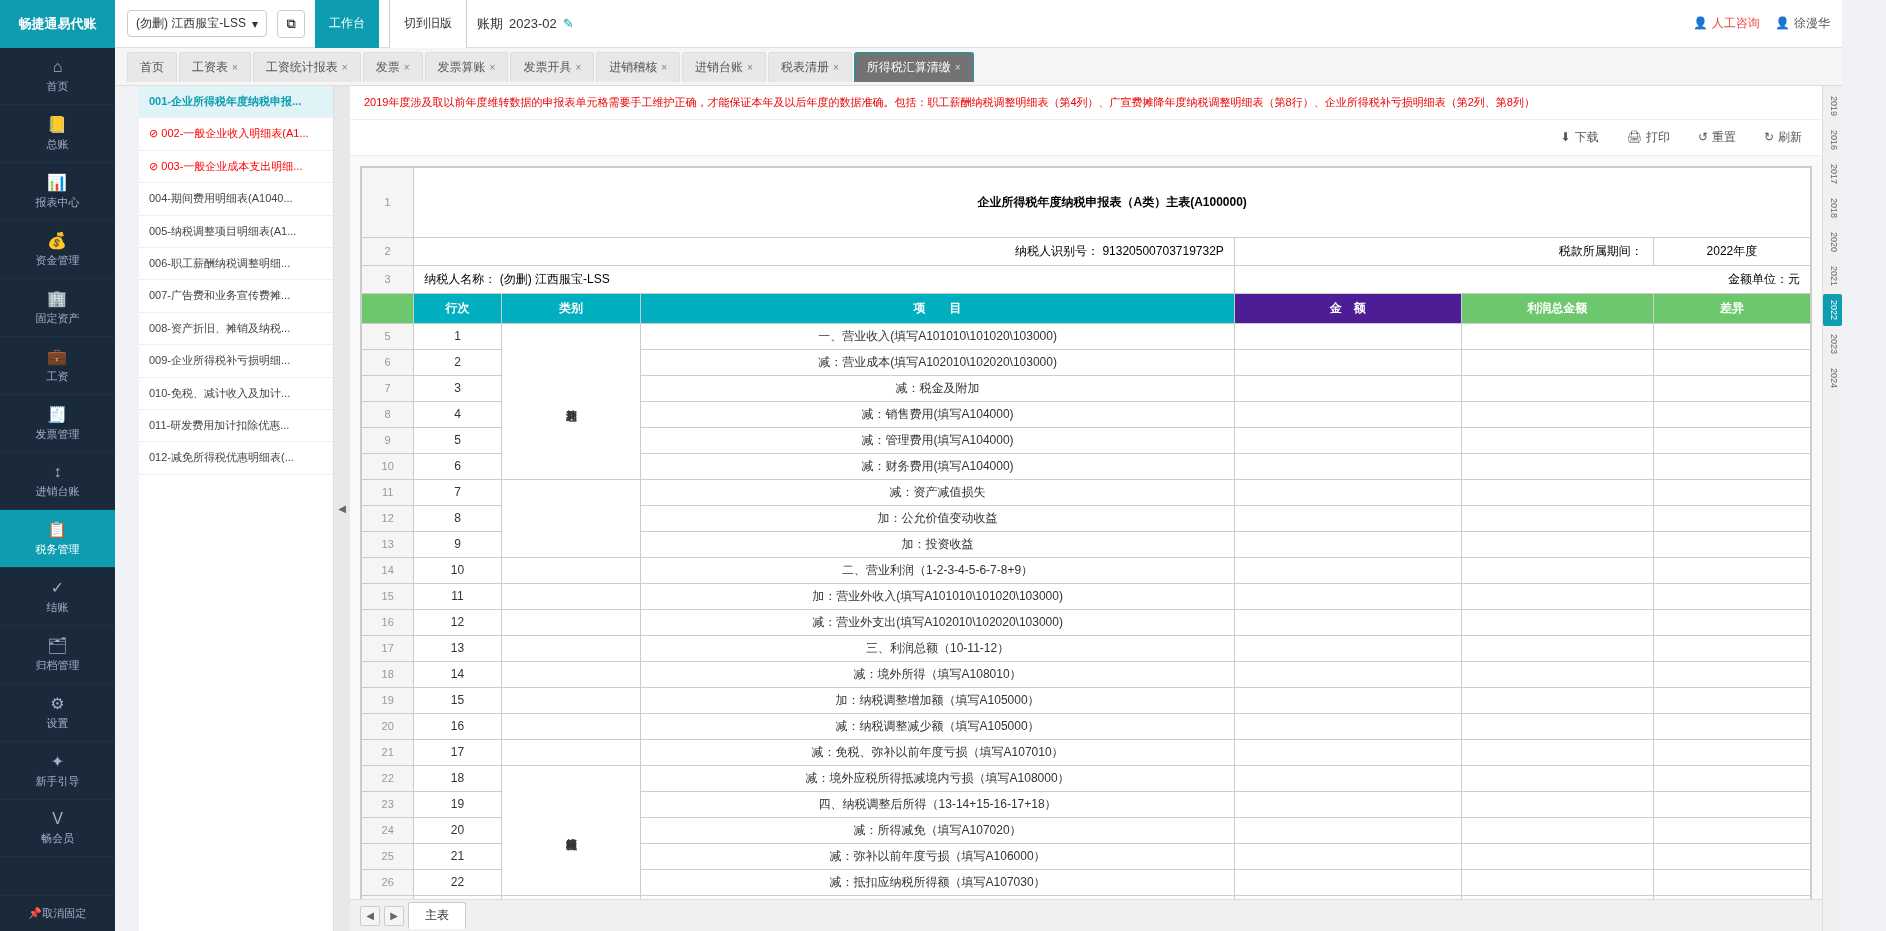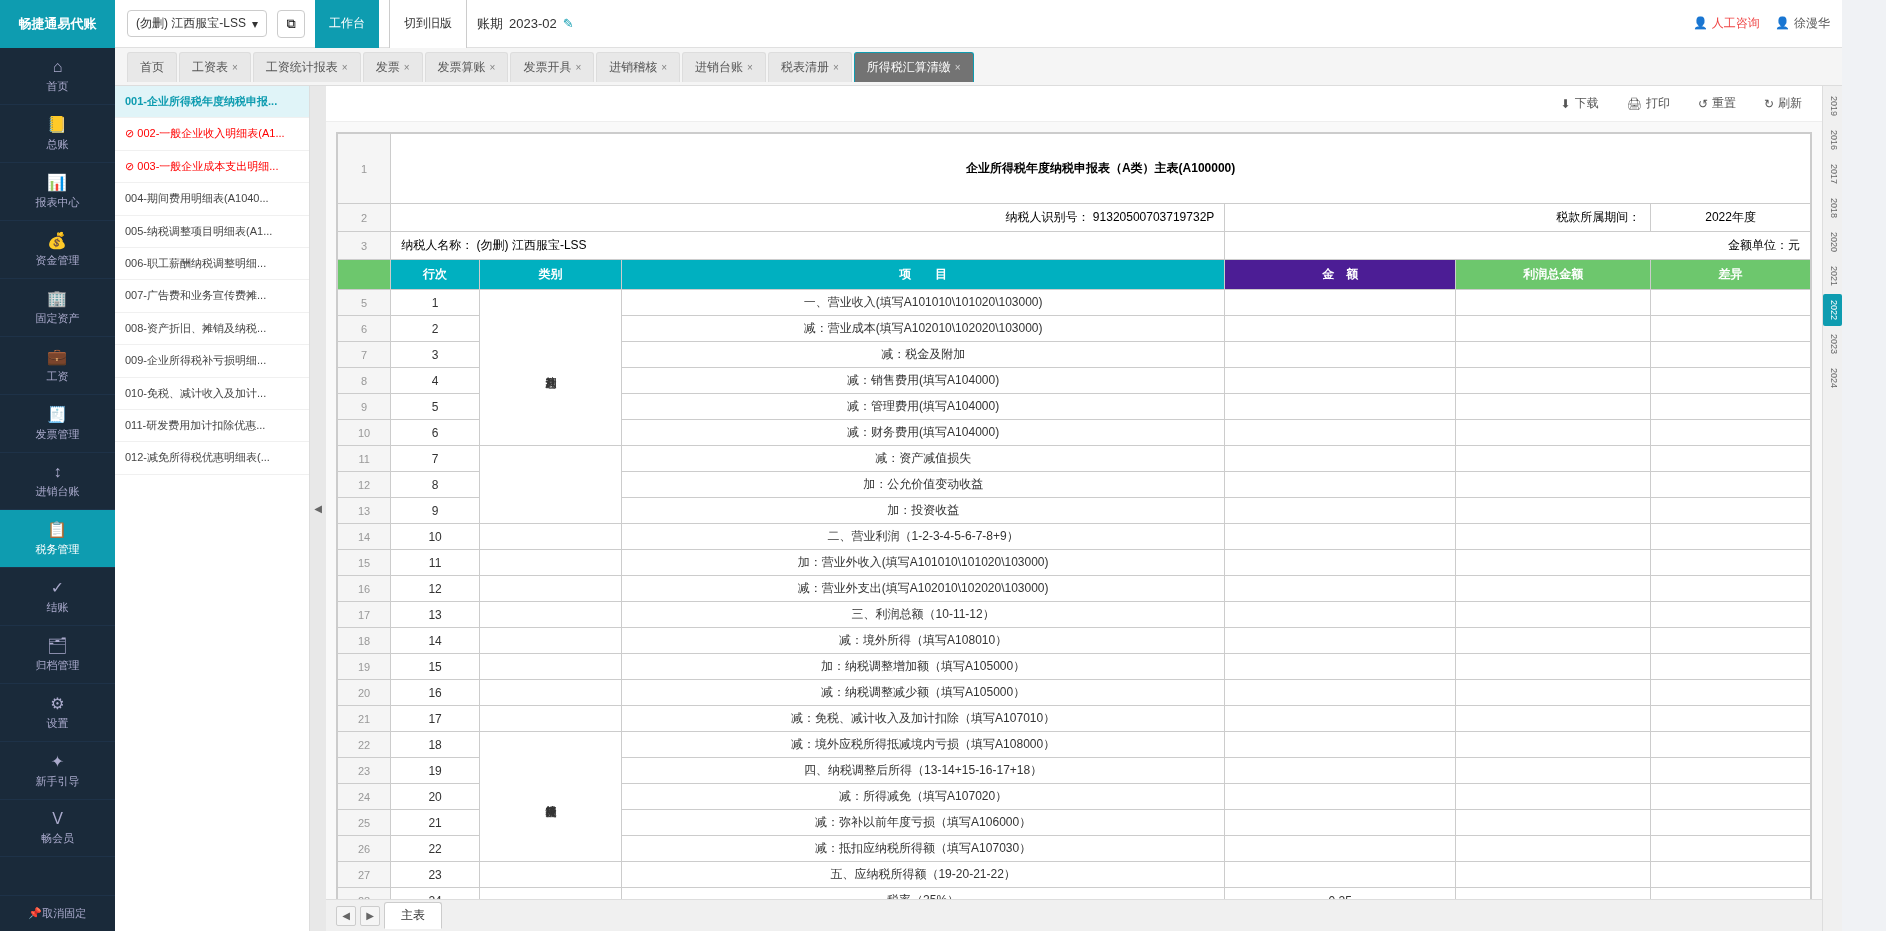--- a/index.html
+++ b/index.html
@@ -30,21 +30,21 @@
     .topbar-period { display: flex; align-items: center; gap: 6px; font-size: 13px; color: #333; }
     .topbar-right { margin-left: auto; display: flex; align-items: center; gap: 16px; font-size: 12px; color: #555; }
 
     
     .tabbar { height: 38px; background: #f5f5f5; display: flex; align-items: center; padding: 0 12px; gap: 2px; border-bottom: 1px solid #ddd; flex-shrink: 0; overflow-x: auto; }
     .tab { display: flex; align-items: center; gap: 4px; padding: 6px 12px; font-size: 12px; cursor: pointer; border-radius: 3px 3px 0 0; color: #555; background: #e8e8e8; border: 1px solid #ddd; border-bottom: none; white-space: nowrap; }
     .tab.active { background: #737373; color: #fff; border-color: #0e9cb0; }
     .tab-close { font-size: 10px; color: inherit; opacity: 0.7; }
 
     
-    .content-area { flex: 1; display: flex; overflow: hidden; }
+    .content-area { flex: 1; display: flex; overflow: hidden; margin-left: 24px; }
 
     
     .left-panel { width: 195px; background: #fff; border-right: 1px solid #ddd; display: flex; flex-direction: column; flex-shrink: 0; overflow-y: auto; }
     .left-panel-item { padding: 8px 10px; font-size: 11px; cursor: pointer; border-bottom: 1px solid #f0f0f0; color: #444; line-height: 1.4; }
     .left-panel-item.active { background: #e0f4f8; color: #0e9cb0; font-weight: bold; }
     .left-panel-item.error { color: #f00; }
     .left-panel-collapse-btn { width: 16px; background: #e8e8e8; display: flex; align-items: center; justify-content: center; cursor: pointer; font-size: 10px; color: #666; flex-shrink: 0; }
 
     
     .right-panel { flex: 1; display: flex; flex-direction: column; overflow: hidden; background: #f9f9f9; }
@@ -242,20 +242,23 @@
         <div class="left-panel-item">011-研发费用加计扣除优惠...</div>
         <div class="left-panel-item">012-减免所得税优惠明细表(...</div>
       </div>
 
       <div class="left-panel-collapse-btn">
         <span>◀</span>
       </div>
 
       <div class="right-panel">
 
+        <div class="warning-banner">
+          <span>2019年度涉及取以前年度维转数据的申报表单元格需要手工维护正确，才能保证本年及以后年度的数据准确。包括：职工薪酬纳税调整明细表（第4列）、广宣费摊降年度纳税调整明细表（第8行）、企业所得税补亏损明细表（第2列、第8列）</span>
+        </div>
 
         <div class="sheet-toolbar">
           <div class="sheet-toolbar-btn">
             <span>⬇</span>
             <span>下载</span>
           </div>
           <div class="sheet-toolbar-btn">
             <span>🖨</span>
             <span>打印</span>
           </div>
@@ -457,21 +460,21 @@
                 <td></td>
                 <td class="cell-left">减：纳税调整减少额（填写A105000）</td>
                 <td></td>
                 <td></td>
                 <td></td>
               </tr>
               <tr class="data-row">
                 <td class="row-num">21</td>
                 <td>17</td>
                 <td></td>
-                <td class="cell-left">减：免税、减计收入及加计扣除（填写A107010）</td>
+                <td class="cell-left">减：免税、弥补以前年度亏损（填写A107010）</td>
                 <td></td>
                 <td></td>
                 <td></td>
               </tr>
               <tr class="data-row">
                 <td class="row-num">22</td>
                 <td>18</td>
                 <td rowspan="5" style="font-size:11px; writing-mode:vertical-rl; text-align:center;">应纳税所得额计算</td>
                 <td class="cell-left">减：境外应税所得抵减境内亏损（填写A108000）</td>
                 <td></td>

